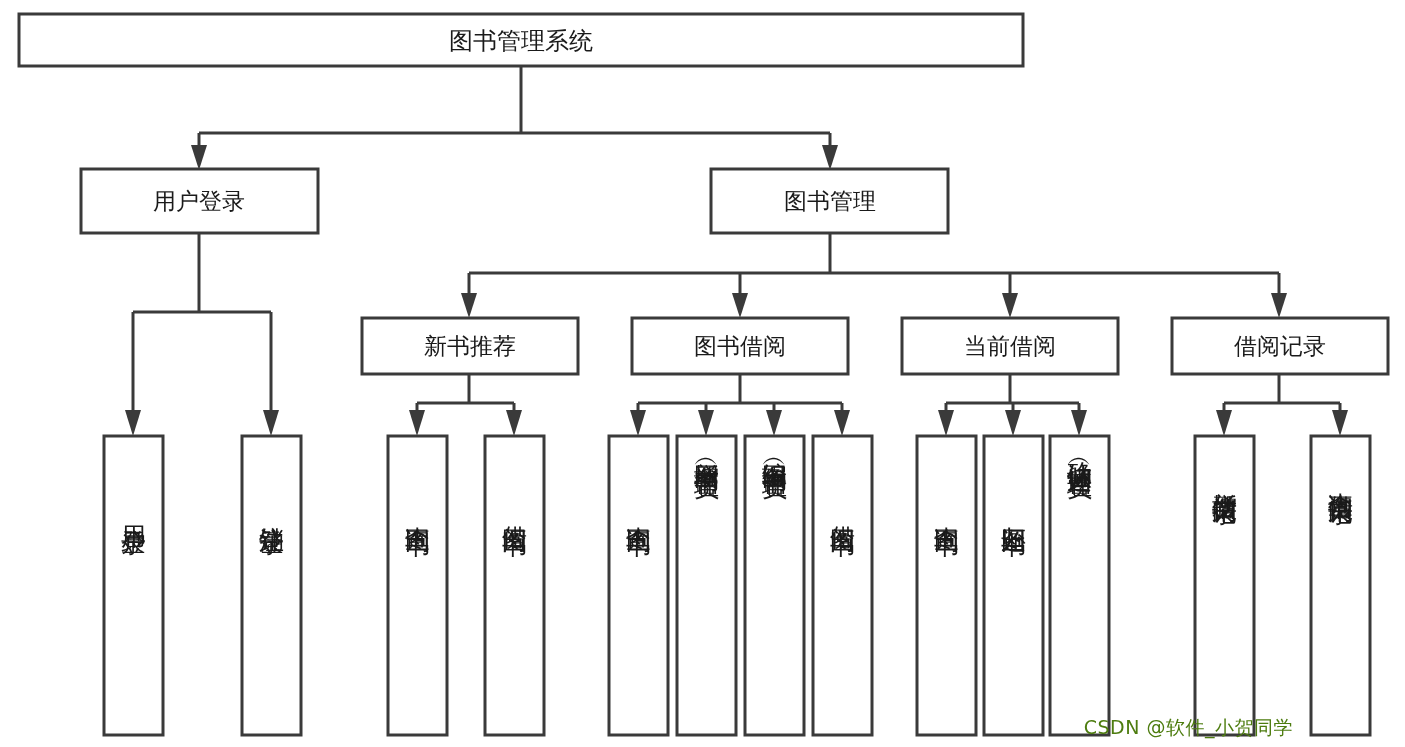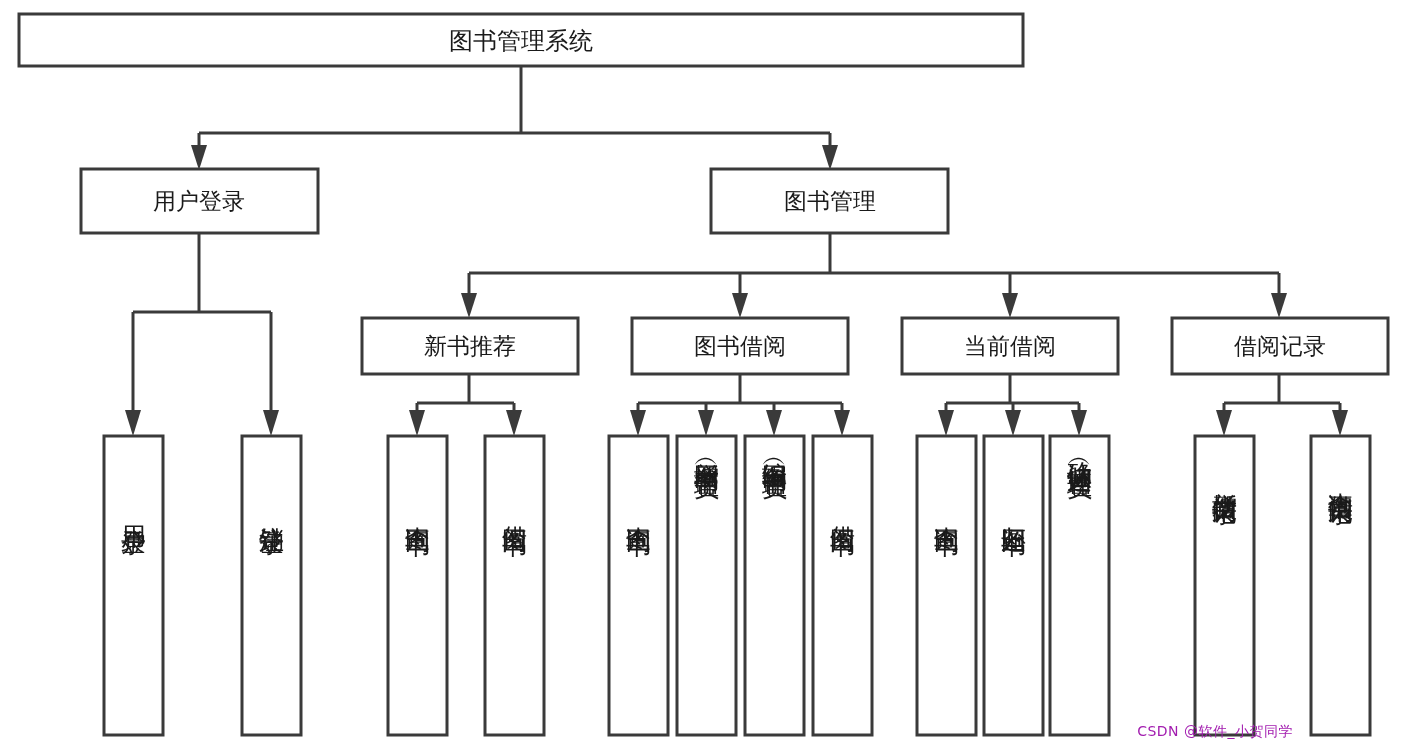--- a/index.html
+++ b/index.html
@@ -70,22 +70,22 @@
     line-height: 1.08;
     color: #1a1a1a;
     letter-spacing: 2px;
     white-space: nowrap;
   }
   .watermark {
     position: absolute;
     right: 12px;
     bottom: 6px;
     font-family: "DejaVu Sans", "Liberation Sans", sans-serif;
-    font-size: 14px;
-    color: #a21caf;
+    font-size: 19px;
+    color: #4d7c0f;
     letter-spacing: 0.5px;
     white-space: nowrap;
   }
 </style>
 </head>
 <body>
 
 <div id="diagram-root">
 
   <svg class="tree" viewBox="0 0 1405 747">

